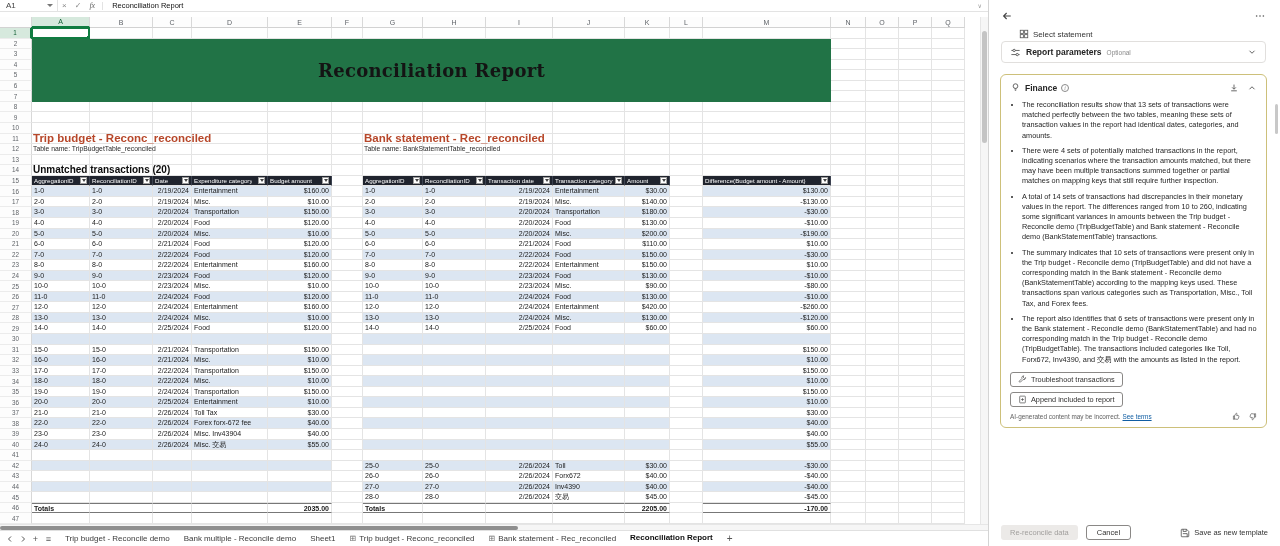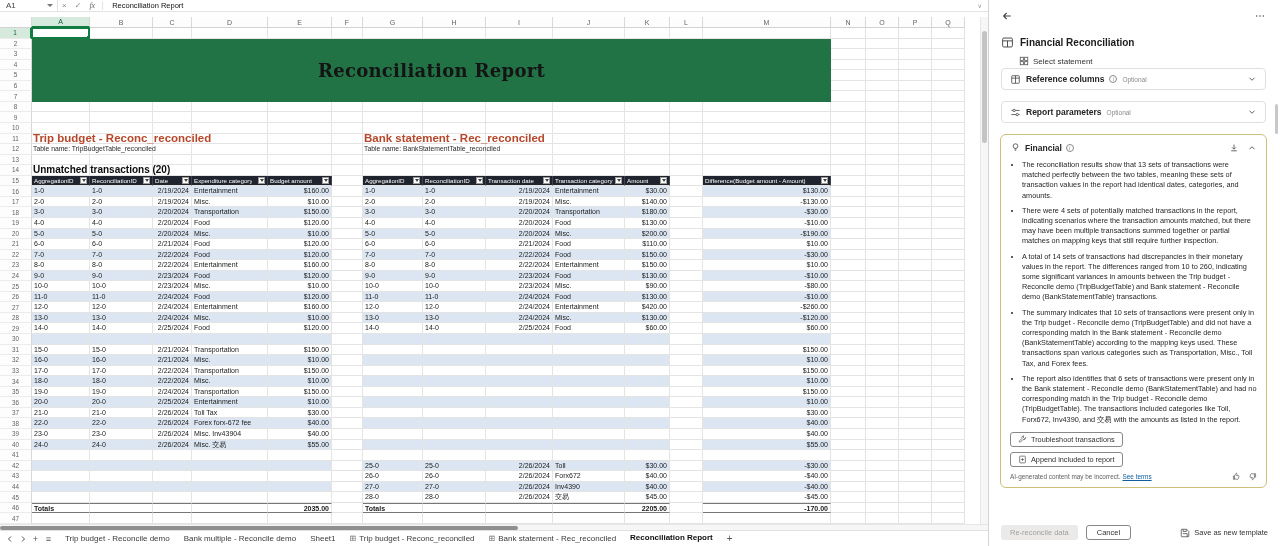--- a/index.html
+++ b/index.html
@@ -1174,57 +1174,32 @@
       </span>
     <span class="nav-ico ico">
         <svg width="12" height="12" viewBox="0 0 16 16" fill="#555">
           <circle cx="3.5" cy="8" r="1.1"></circle>
           <circle cx="8" cy="8" r="1.1"></circle>
           <circle cx="12.5" cy="8" r="1.1"></circle>
         </svg>
       </span>
   </div>
 
-  <div class="cp-recon-row">
-    <span class="ico">
-        <svg width="13" height="13" viewBox="0 0 16 16" fill="none" stroke="#4a4a4a" stroke-width="1.2">
-          <rect x="2" y="2.5" width="12" height="11" rx="1.5"></rect>
-          <path d="M2 6 H14 M8 6 V13.5"></path>
-        </svg>
-      </span>
-    <span class="cp-recon-title">Financial Reconciliation</span>
-  </div>
   <button class="cp-select-templates">
     <span class="ico">
         <svg width="10" height="10" viewBox="0 0 16 16" fill="none" stroke="#555" stroke-width="1.3">
           <rect x="2" y="2" width="5" height="5"></rect>
           <rect x="9" y="2" width="5" height="5"></rect>
           <rect x="2" y="9" width="5" height="5"></rect>
           <rect x="9" y="9" width="5" height="5"></rect>
         </svg>
       </span>
     <span>Select statement</span>
   </button>
 
-  <div class="cp-card">
-    <span class="ico">
-        <svg width="11" height="11" viewBox="0 0 16 16" fill="none" stroke="#4a4a4a" stroke-width="1.2">
-          <rect x="2.5" y="2.5" width="11" height="11" rx="1"></rect>
-          <path d="M8 2.5 V13.5 M2.5 6 H13.5"></path>
-        </svg>
-      </span>
-    <span class="card-label">Reference columns</span>
-    <span class="info">i</span>
-    <span class="opt">Optional</span>
-    <span class="card-chevron ico">
-        <svg width="10" height="10" viewBox="0 0 16 16" fill="none" stroke="#555" stroke-width="1.5">
-          <path d="M4 6 L8 10 L12 6"></path>
-        </svg>
-      </span>
-  </div>
   <div class="cp-card">
     <span class="ico">
         <svg width="11" height="11" viewBox="0 0 16 16" fill="none" stroke="#4a4a4a" stroke-width="1.2">
           <path d="M2 5 H14 M2 11 H14"></path>
           <circle cx="6" cy="5" r="1.7" fill="#fff"></circle>
           <circle cx="10.5" cy="11" r="1.7" fill="#fff"></circle>
         </svg>
       </span>
     <span class="card-label">Report parameters</span>
     <span class="opt">Optional</span>
@@ -1236,21 +1211,21 @@
   </div>
 
   <div class="cp-insights">
     <div class="ins-head">
       <span class="ico">
           <svg width="11" height="11" viewBox="0 0 16 16" fill="none" stroke="#4a4a4a" stroke-width="1.2">
             <circle cx="8" cy="6" r="3.4"></circle>
             <path d="M6.6 10.2 H9.4 M7 12 H9"></path>
           </svg>
         </span>
-      <span class="ins-label">Financial</span>
+      <span class="ins-label">Finance</span>
       <span class="info">i</span>
       <span class="ins-actions">
         <span class="ico">
             <svg width="10" height="10" viewBox="0 0 16 16" fill="none" stroke="#555" stroke-width="1.4">
               <path d="M8 2.5 V9.5 M5 7 L8 10 L11 7 M3.5 12.5 H12.5"></path>
             </svg>
           </span>
         <span class="ico">
             <svg width="10" height="10" viewBox="0 0 16 16" fill="none" stroke="#555" stroke-width="1.5">
               <path d="M4 10 L8 6 L12 10"></path>

